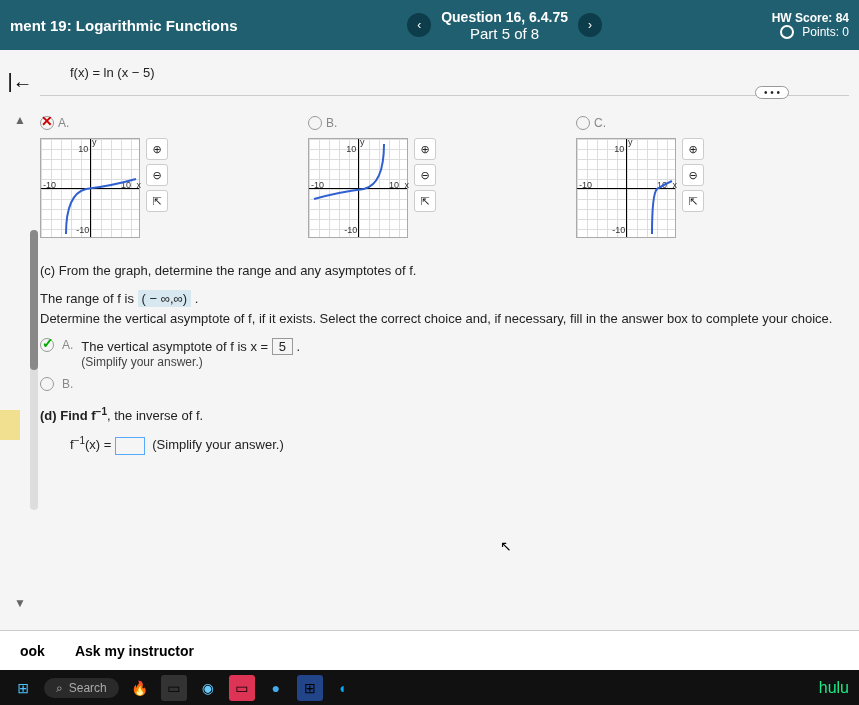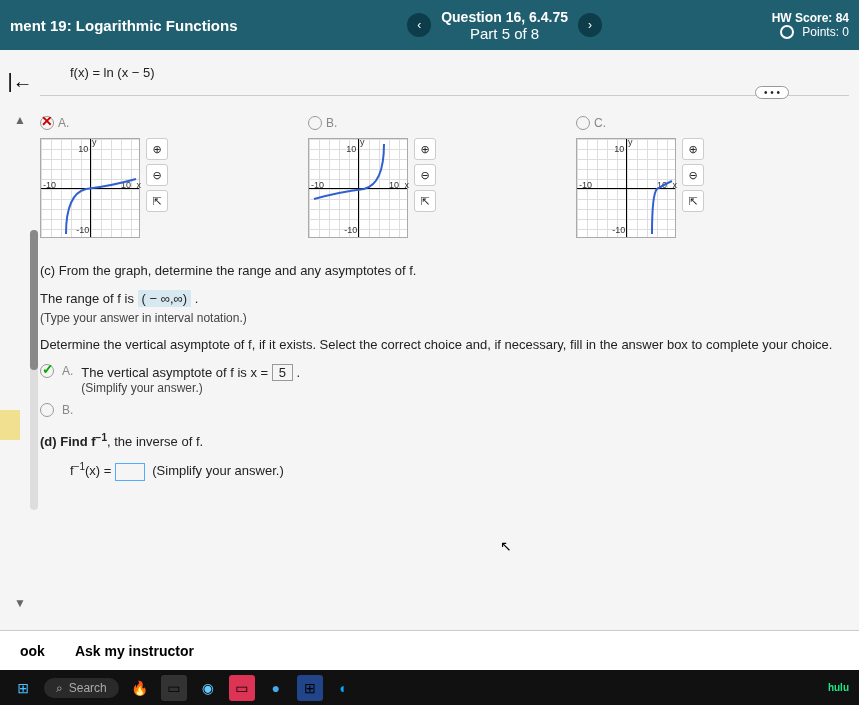--- a/index.html
+++ b/index.html
@@ -54,21 +54,21 @@
 .sub-hint { font-size: 12px; color: #444; margin-left: 0; }
 .part-d { margin-top: 15px; }
 .input-box { border: 1px solid #5af; width: 30px; height: 18px; display: inline-block; vertical-align: middle; }
 .scroll-track { position: absolute; left: 30px; top: 180px; width: 8px; height: 280px; background: #ddd; border-radius: 4px; }
 .scroll-thumb { position: absolute; left: 0; top: 0; width: 8px; height: 140px; background: #888; border-radius: 4px; }
 .footer { background: #fff; height: 40px; display: flex; align-items: center; padding: 0 20px; border-top: 1px solid #ccc; }
 .footer-link { font-size: 14px; font-weight: bold; margin-right: 30px; cursor: pointer; }
 .taskbar { background: #111; height: 35px; display: flex; align-items: center; justify-content: center; gap: 8px; padding: 0 10px; }
 .tb-item { width: 26px; height: 26px; border-radius: 3px; display: flex; align-items: center; justify-content: center; font-size: 14px; cursor: pointer; }
 .search-pill { background: #2a2a2a; border-radius: 14px; padding: 3px 12px; color: #aaa; font-size: 12px; display: flex; align-items: center; gap: 6px; }
-.hulu { color: #1ce783; font-size: 10px; font-weight: bold; margin-left: auto; text-align: center; }
+.hulu { color: #1ce783; font-size: 16px; font-weight: normal; margin-left: auto; text-align: center; }
 .yellow-tab { position: absolute; left: 0; top: 360px; width: 20px; height: 30px; background: #f0e090; }
 .cursor-arrow { position: absolute; left: 460px; top: 488px; font-size: 14px; color: #000; pointer-events:none; }
 </style>
 </head>
 <body>
 
 <div class="header">
   <div class="hw-title">ment 19: Logarithmic Functions</div>
   <div class="nav-center">
     <div class="nav-btn">‹</div>
@@ -192,21 +192,20 @@
       </div>
     </div>
 
     <div class="part-c">
       <div>(c) From the graph, determine the range and any asymptotes of f.</div>
       <div class="range-line">
         <span>The range of f is</span>
         <span class="answer-box">( − ∞,∞)</span>
         <span>.</span>
       </div>
-      <div class="hint">(Type your answer in interval notation.)</div>
       <div class="instr">Determine the vertical asymptote of f, if it exists. Select the correct choice and, if necessary, fill in the answer box to complete your choice.</div>
 
       <div class="choice-row">
         <span class="radio-dot radio-check"></span>
         <span class="choice-label">A.</span>
         <div>
           <div class="choice-text">
             <span>The vertical asymptote of f is x =</span>
             <span class="ans-num">5</span>
             <span>.</span>

